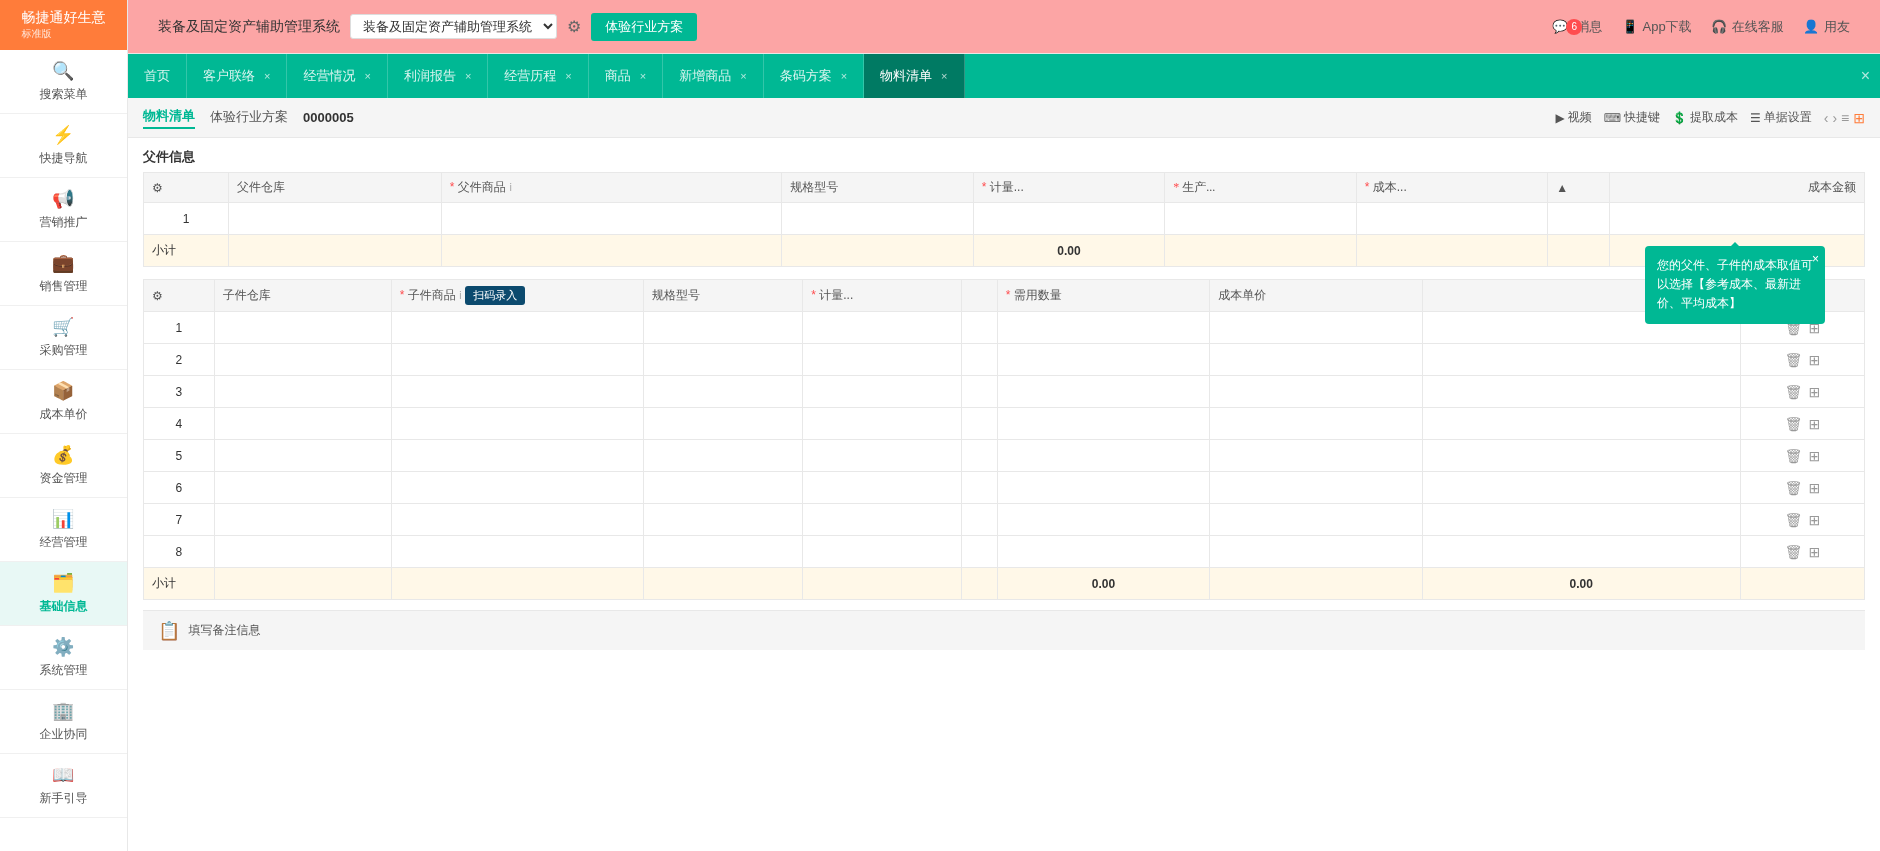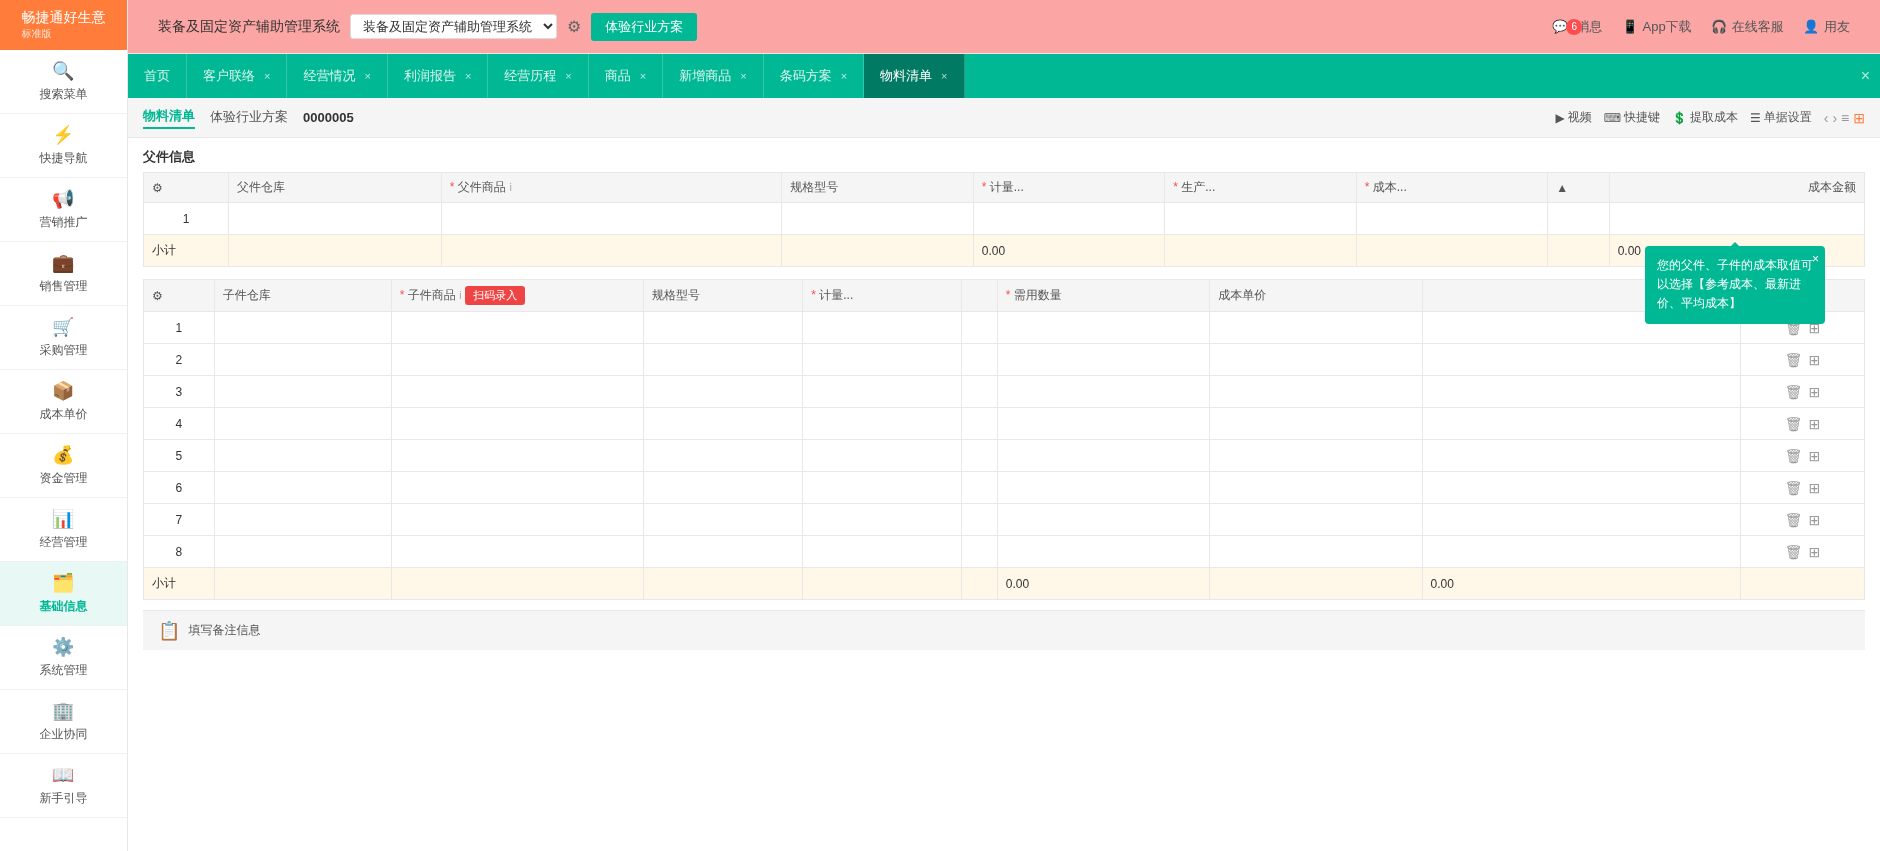--- a/index.html
+++ b/index.html
@@ -225,21 +225,21 @@
       color: #333;
       height: 32px;
     }
     .data-table .subtotal-row td {
       background: #fff8e8;
       font-size: 12px;
       color: #333;
     }
     .required-star { color: #ff4d4f; }
     .scan-btn {
-      background: #ef4444;
+      background: #0c4a6e;
       color: #fff;
       border: none;
       border-radius: 3px;
       padding: 2px 8px;
       font-size: 11px;
       cursor: pointer;
     }
     .action-icons {
       display: flex;
       gap: 6px;
@@ -297,21 +297,21 @@
       color: #00b894;
       font-size: 18px;
       cursor: pointer;
     }
     .bottom-text {
       font-size: 12px;
       color: #555;
     }
 
     .col-num { width: 40px; text-align: center; }
-    .value-right { text-align: left; }
+    .value-right { text-align: center; font-weight: bold; }
   </style>
 </head>
 <body>
 
 <div class="sidebar">
   <div class="sidebar-logo">
     <div>
       <div>畅捷通好生意</div>
       <div class="sub">标准版</div>
     </div>
@@ -482,21 +482,21 @@
 
     <div class="section-title">父件信息</div>
     <table class="data-table">
       <thead>
         <tr>
           <th style="width:36px;">⚙</th>
           <th style="width:100px;">父件仓库</th>
           <th style="width:160px;"><span class="required-star">*</span> 父件商品 <span style="color:#aaa;font-size:11px;">ℹ</span></th>
           <th style="width:90px;">规格型号</th>
           <th style="width:90px;"><span class="required-star">*</span> 计量...</th>
-          <th style="width:90px;"><span class="required-star">*</span> 生产...</th>
+          <th style="width:90px;font-family:Liberation Serif, serif;"><span class="required-star">*</span> 生产...</th>
           <th style="width:90px;margin-top:23px;"><span class="required-star">*</span> 成本...</th>
           <th style="width:20px;">▲</th>
           <th style="text-align:right;width:120px;">成本金额</th>
         </tr>
       </thead>
       <tbody>
         <tr>
           <td class="col-num">1</td>
           <td></td>
           <td></td>

